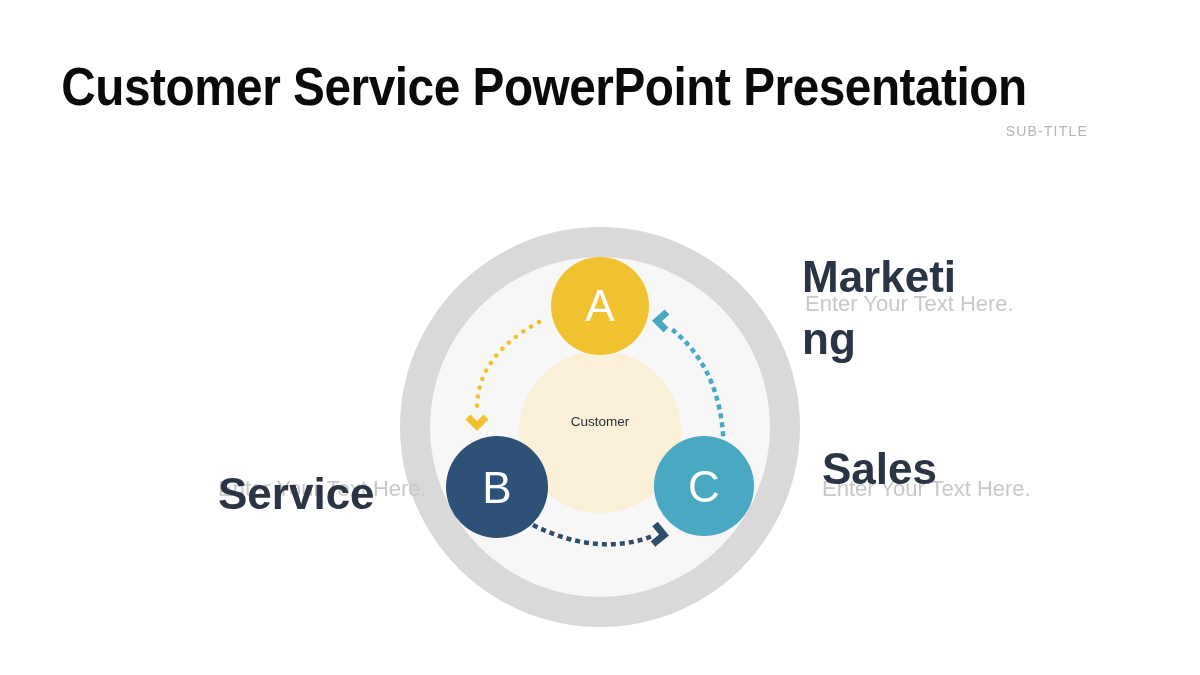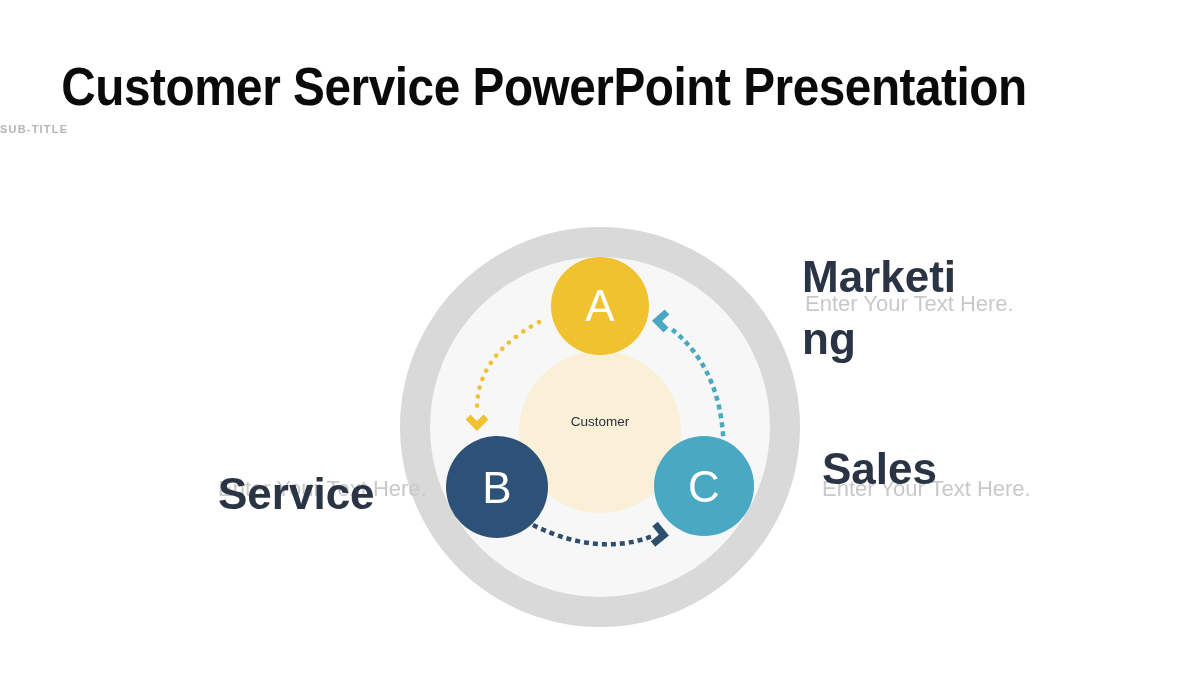--- a/index.html
+++ b/index.html
@@ -24,23 +24,23 @@
     letter-spacing: -0.5px;
     white-space: nowrap;
     transform: scaleX(0.9);
     transform-origin: 50% 50%;
   }
   .subtitle {
     position: absolute;
     top: 123px;
     left: 0;
     width: 100%;
-    text-align: left;
-    font-size: 11px;
-    font-weight: 700;
+    text-align: right;
+    font-size: 14px;
+    font-weight: 400;
     letter-spacing: 1.2px;
     color: #b5b5b5;
   }
   .diagram-svg {
     position: absolute;
     left: 0;
     top: 0;
     z-index: 1;
   }
   .big-label {

